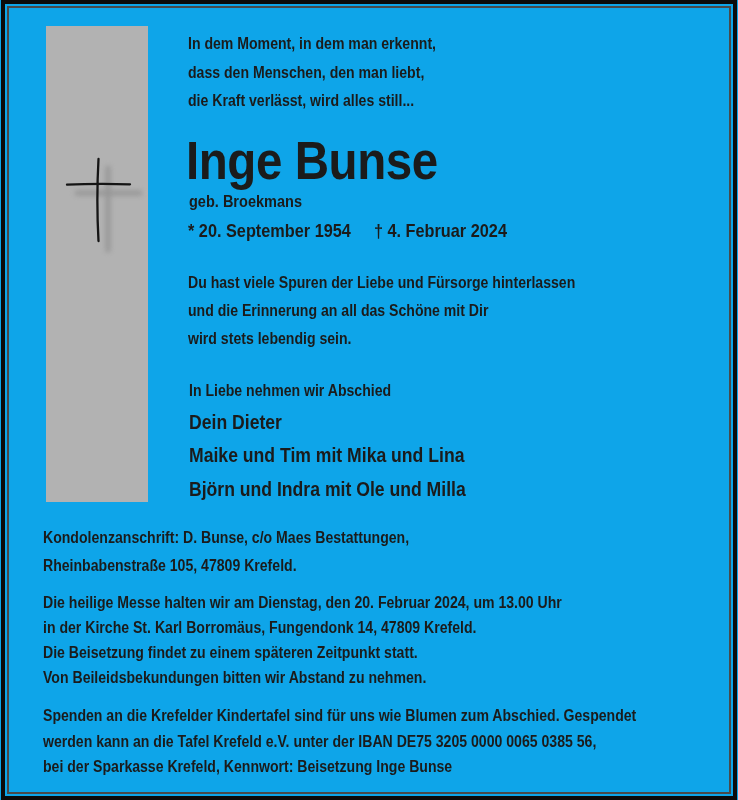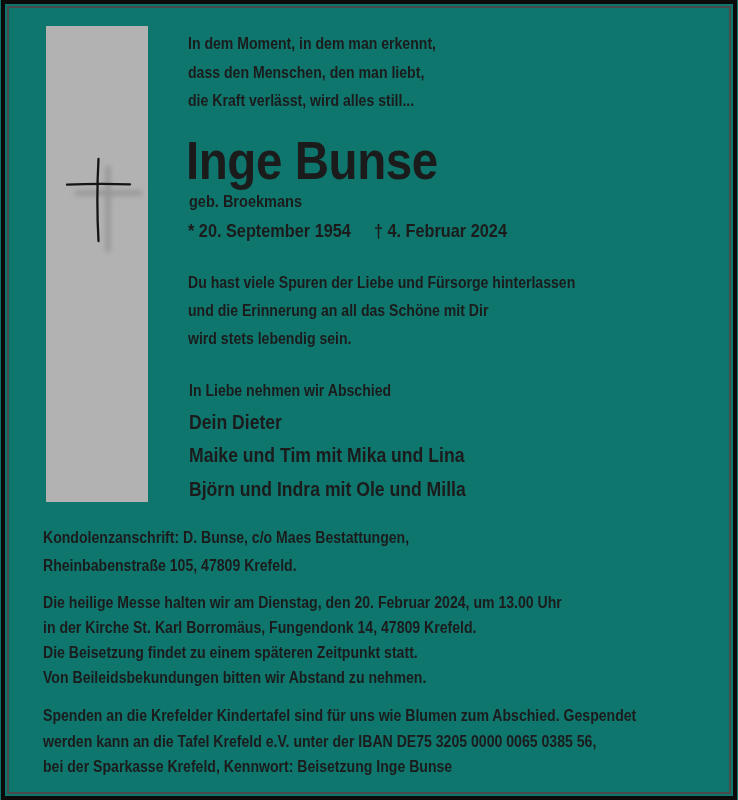--- a/index.html
+++ b/index.html
@@ -5,21 +5,21 @@
   :root{
     --frame-outer:#0b0b0b;
     --frame-inner:#4a4a4a;
     --band:#b2b2b2;
     --text:#1b1b1b;
   }
   html,body{margin:0;padding:0;background:#ffffff;}
   .page{
     position:relative;
     width:738px;height:800px;
-    background:#0f766e;
+    background:#0ea5e9;
     overflow:hidden;
     font-family:"Liberation Sans","DejaVu Sans",sans-serif;
     color:var(--text);
   }
   .frame-outer{
     position:absolute;left:1px;top:0;right:1px;bottom:0;
     border:4px solid var(--frame-outer);
     pointer-events:none;
   }
   .frame-inner{

